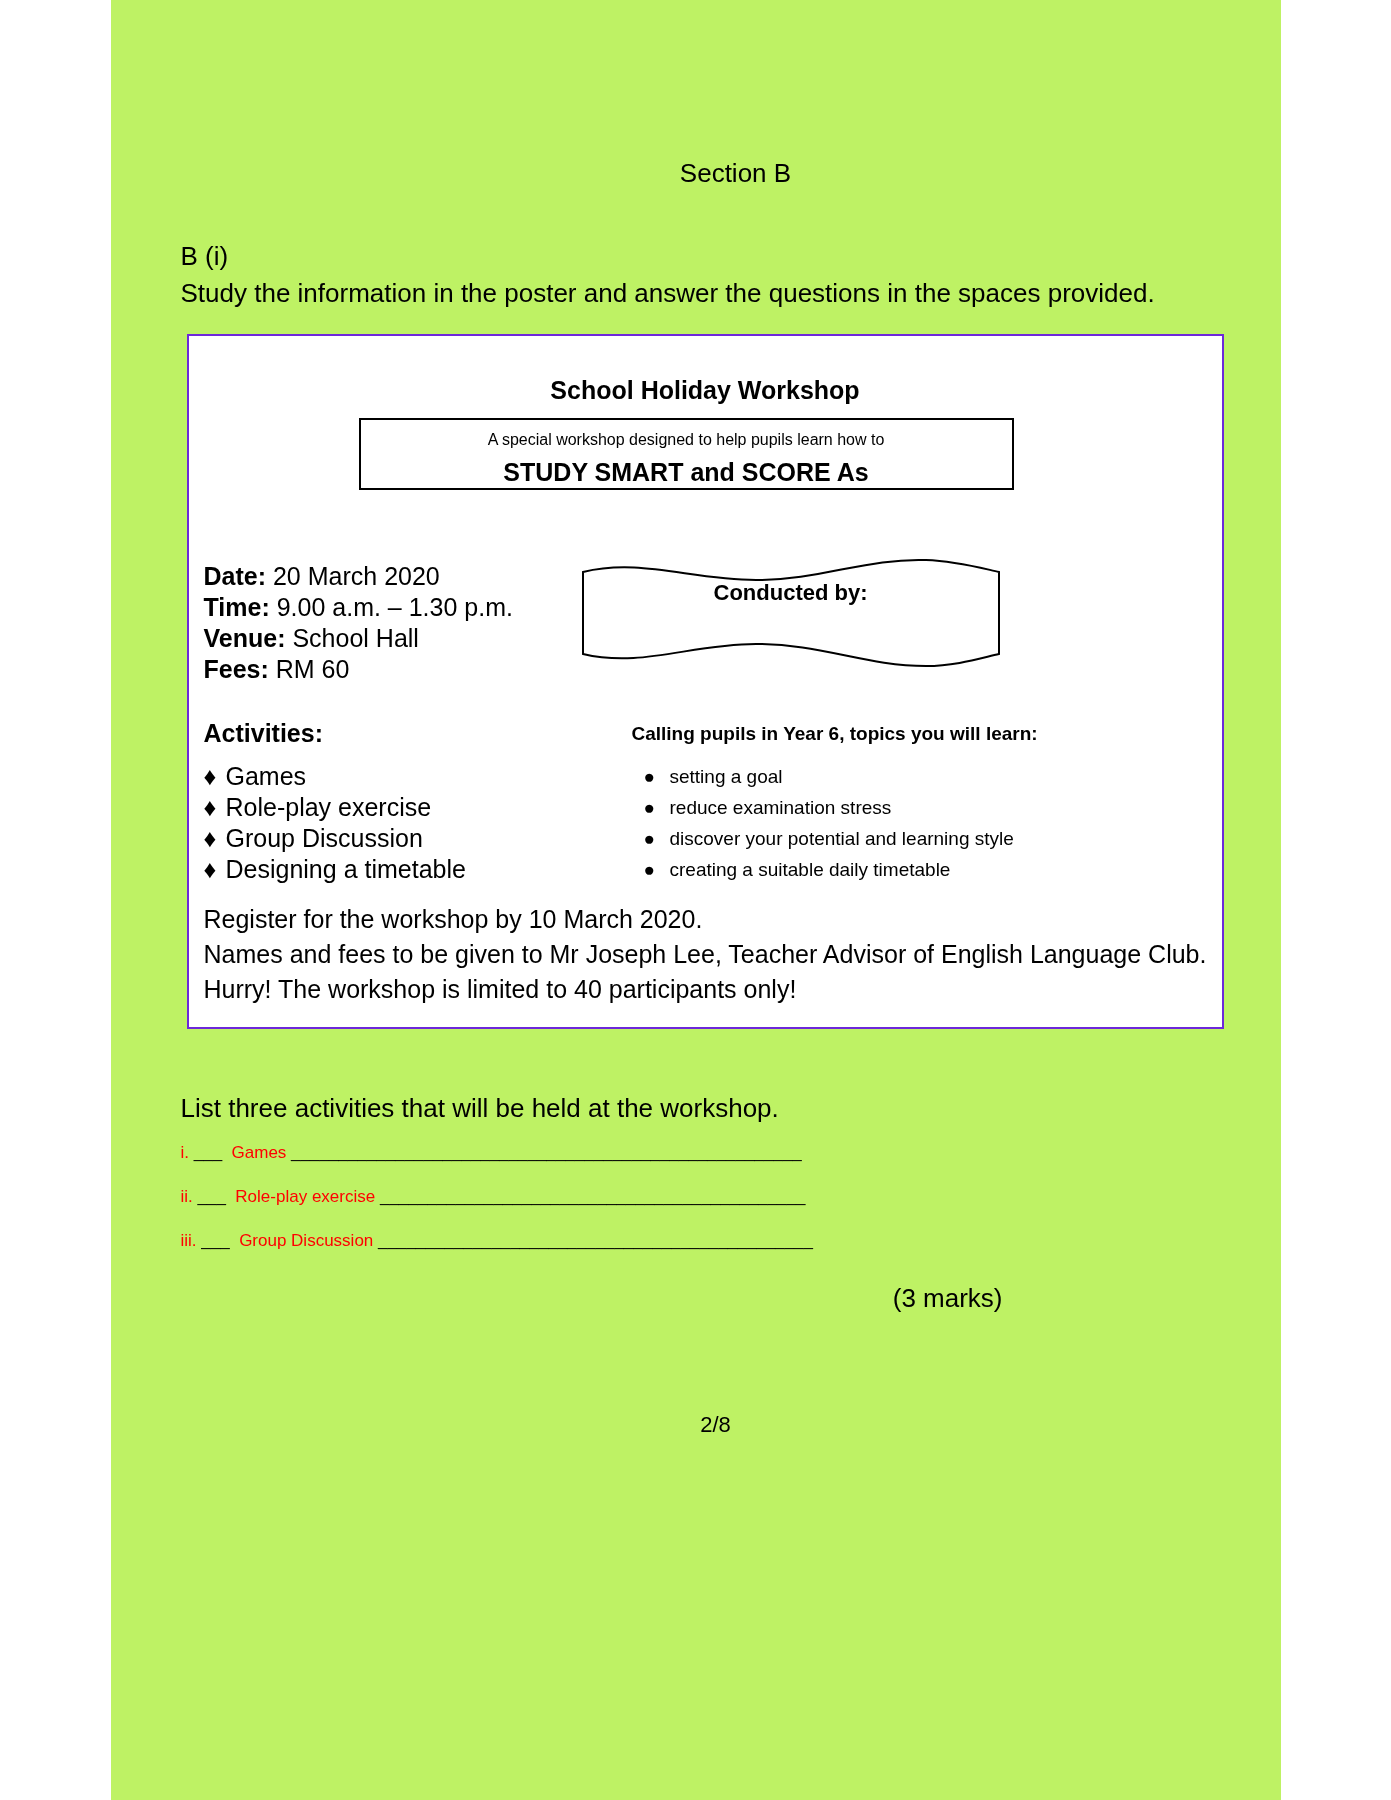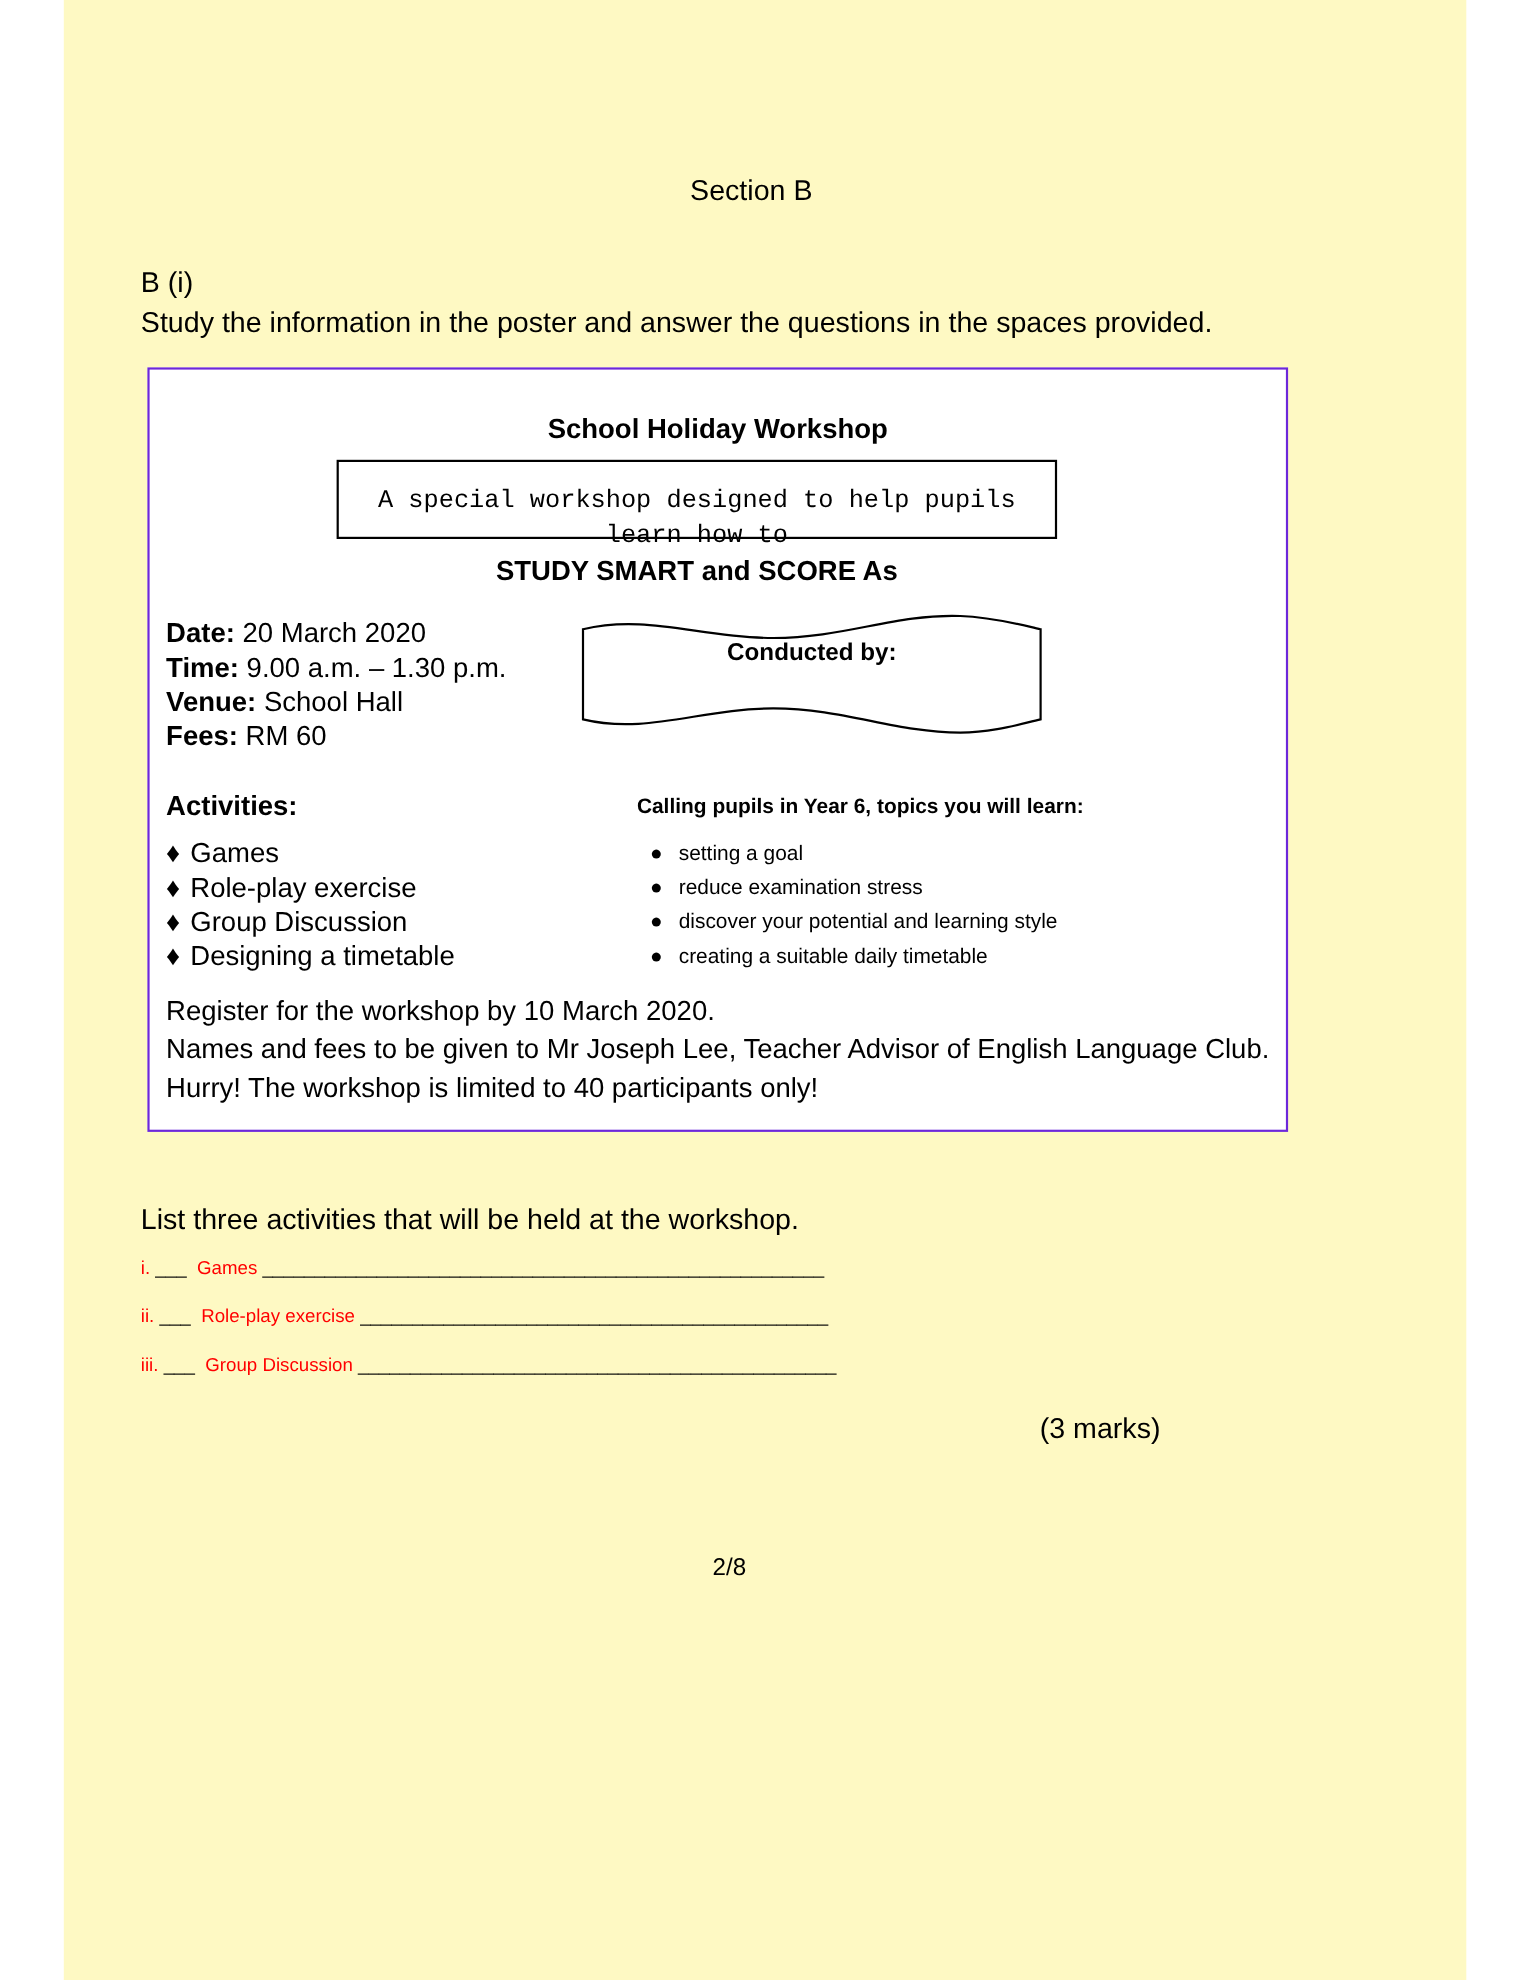--- a/index.html
+++ b/index.html
@@ -7,24 +7,24 @@
     margin: 0;
     padding: 0;
     background: #ffffff;
   }
   body {
     font-family: "Liberation Sans", sans-serif;
     color: #000000;
   }
   .page {
     position: relative;
-    width: 1275px;
+    width: 1170px;
     height: 1800px;
     margin: 0 auto;
-    background: #fef9c3;
+    background: #bef264;
     overflow: hidden;
   }
 
   
   .section-header {
     position: absolute;
     left: 0;
     top: 156px;
     width: 1250px;
     text-align: center;
@@ -71,24 +71,23 @@
     left: 170px;
     top: 82px;
     width: 655px;
     height: 72px;
     border: 2px solid #000000;
     box-sizing: border-box;
     text-align: center;
   }
   .tagline-line1 {
     display: block;
-    font-size: 23px;
+    font-size: 16px;
     line-height: 32px;
-    margin-top: 19px;
-    font-family: Liberation Mono, monospace;
+    margin-top: 4px;
   }
   .tagline-line2 {
     display: block;
     font-size: 25px;
     line-height: 32px;
     font-weight: bold;
   }
 
   
   .details {

